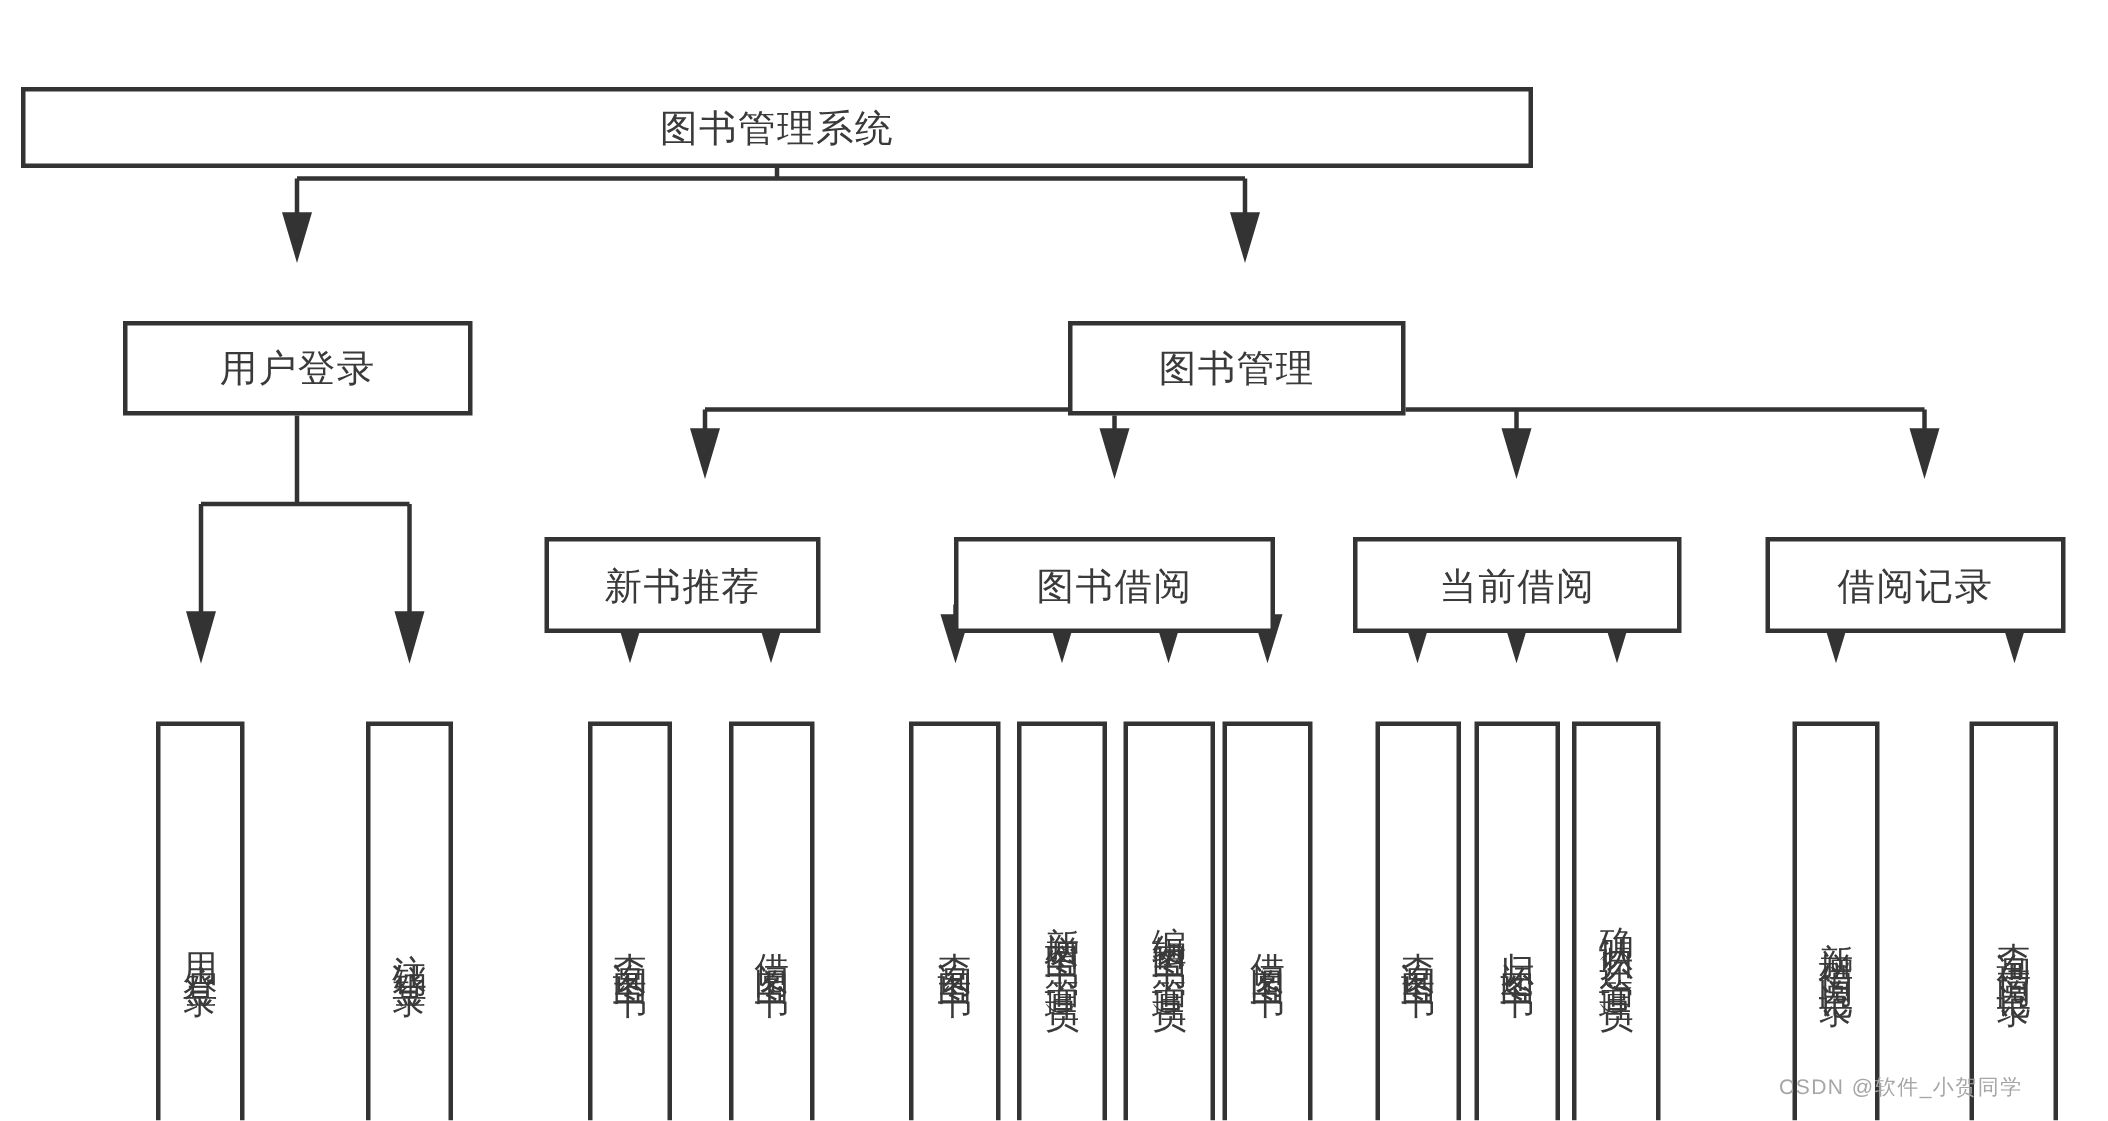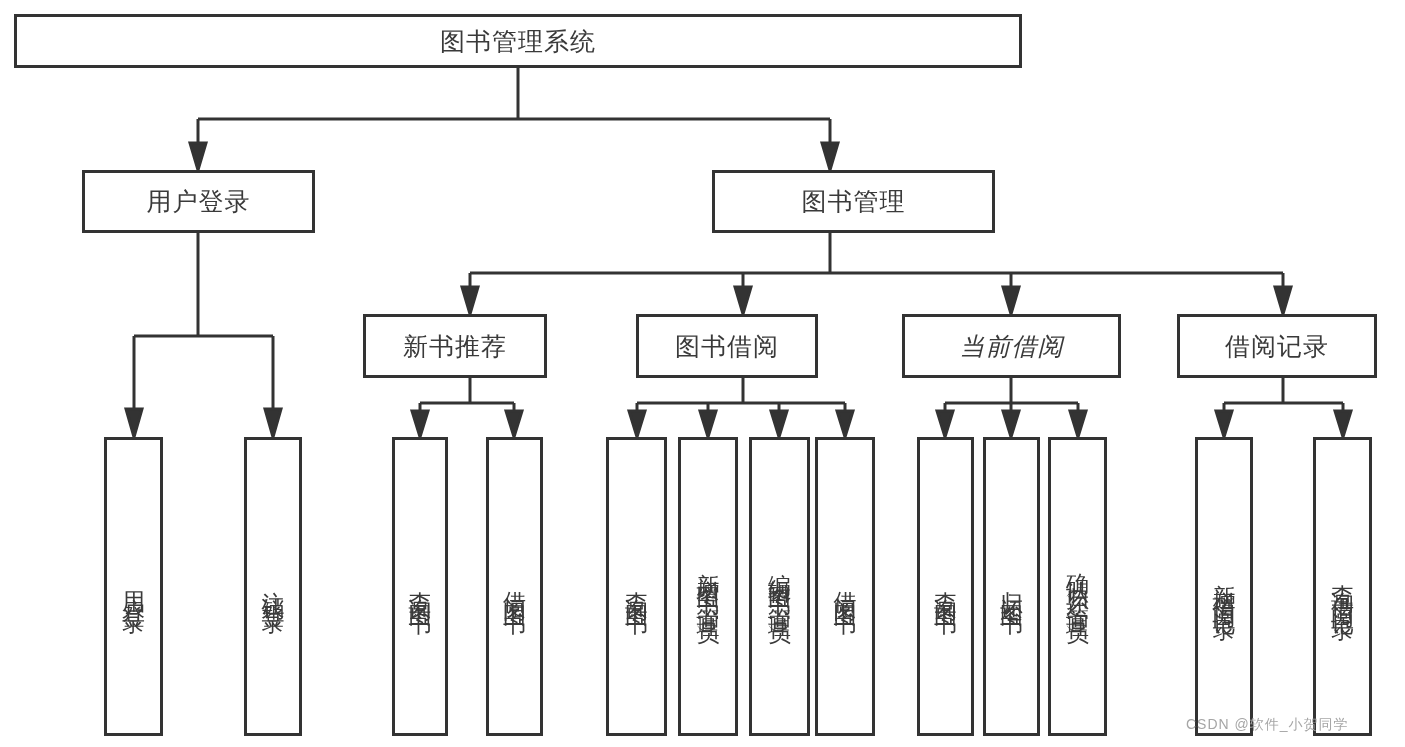--- a/index.html
+++ b/index.html
@@ -20,20 +20,21 @@
   .box {
     position: absolute;
     box-sizing: border-box;
     border: 3px solid var(--line, #333333);
     background: #ffffff;
     display: flex;
     align-items: center;
     justify-content: center;
     color: var(--text, #3a3a3a);
     z-index: 2;
+    margin-top: 44px;
   }
   .h-box { font-size: 25px; letter-spacing: 1px; white-space: nowrap; }
   .v-box { font-size: 23px; }
   .v-box .vtext {
     writing-mode: vertical-rl;
     text-orientation: mixed;
     letter-spacing: 7px;
     line-height: 1.0;
   }
   .watermark {
@@ -130,31 +131,31 @@
     </g>
   </svg>
 
   <div class="box h-box" style="left:14px; top:14px; width:1008px; height:54px;">
     <span>图书管理系统</span>
   </div>
 
   <div class="box h-box" style="left:82px; top:170px; width:233px; height:63px;">
     <span>用户登录</span>
   </div>
-  <div class="box h-box" style="left:712px; top:170px; width:283px; height:63px;">
+  <div class="box h-box" style="left:712px; top:170px; width:225px; height:63px;">
     <span>图书管理</span>
   </div>
 
   <div class="box h-box" style="left:363px; top:314px; width:184px; height:64px;">
     <span>新书推荐</span>
   </div>
-  <div class="box h-box" style="left:636px; top:314px; width:182px; height:64px;">
+  <div class="box h-box" style="left:636px; top:314px; width:214px; height:64px;">
     <span>图书借阅</span>
   </div>
-  <div class="box h-box" style="left:902px; top:314px; width:219px; height:64px;font-style:italic;">
+  <div class="box h-box" style="left:902px; top:314px; width:219px; height:64px;">
     <span>当前借阅</span>
   </div>
   <div class="box h-box" style="left:1177px; top:314px; width:200px; height:64px;justify-content:center;">
     <span>借阅记录</span>
   </div>
 
   <div class="box v-box" style="left:104px; top:437px; width:59px; height:299px;">
     <span class="vtext">用户登录</span>
   </div>
   <div class="box v-box" style="left:244px; top:437px; width:58px; height:299px;">

